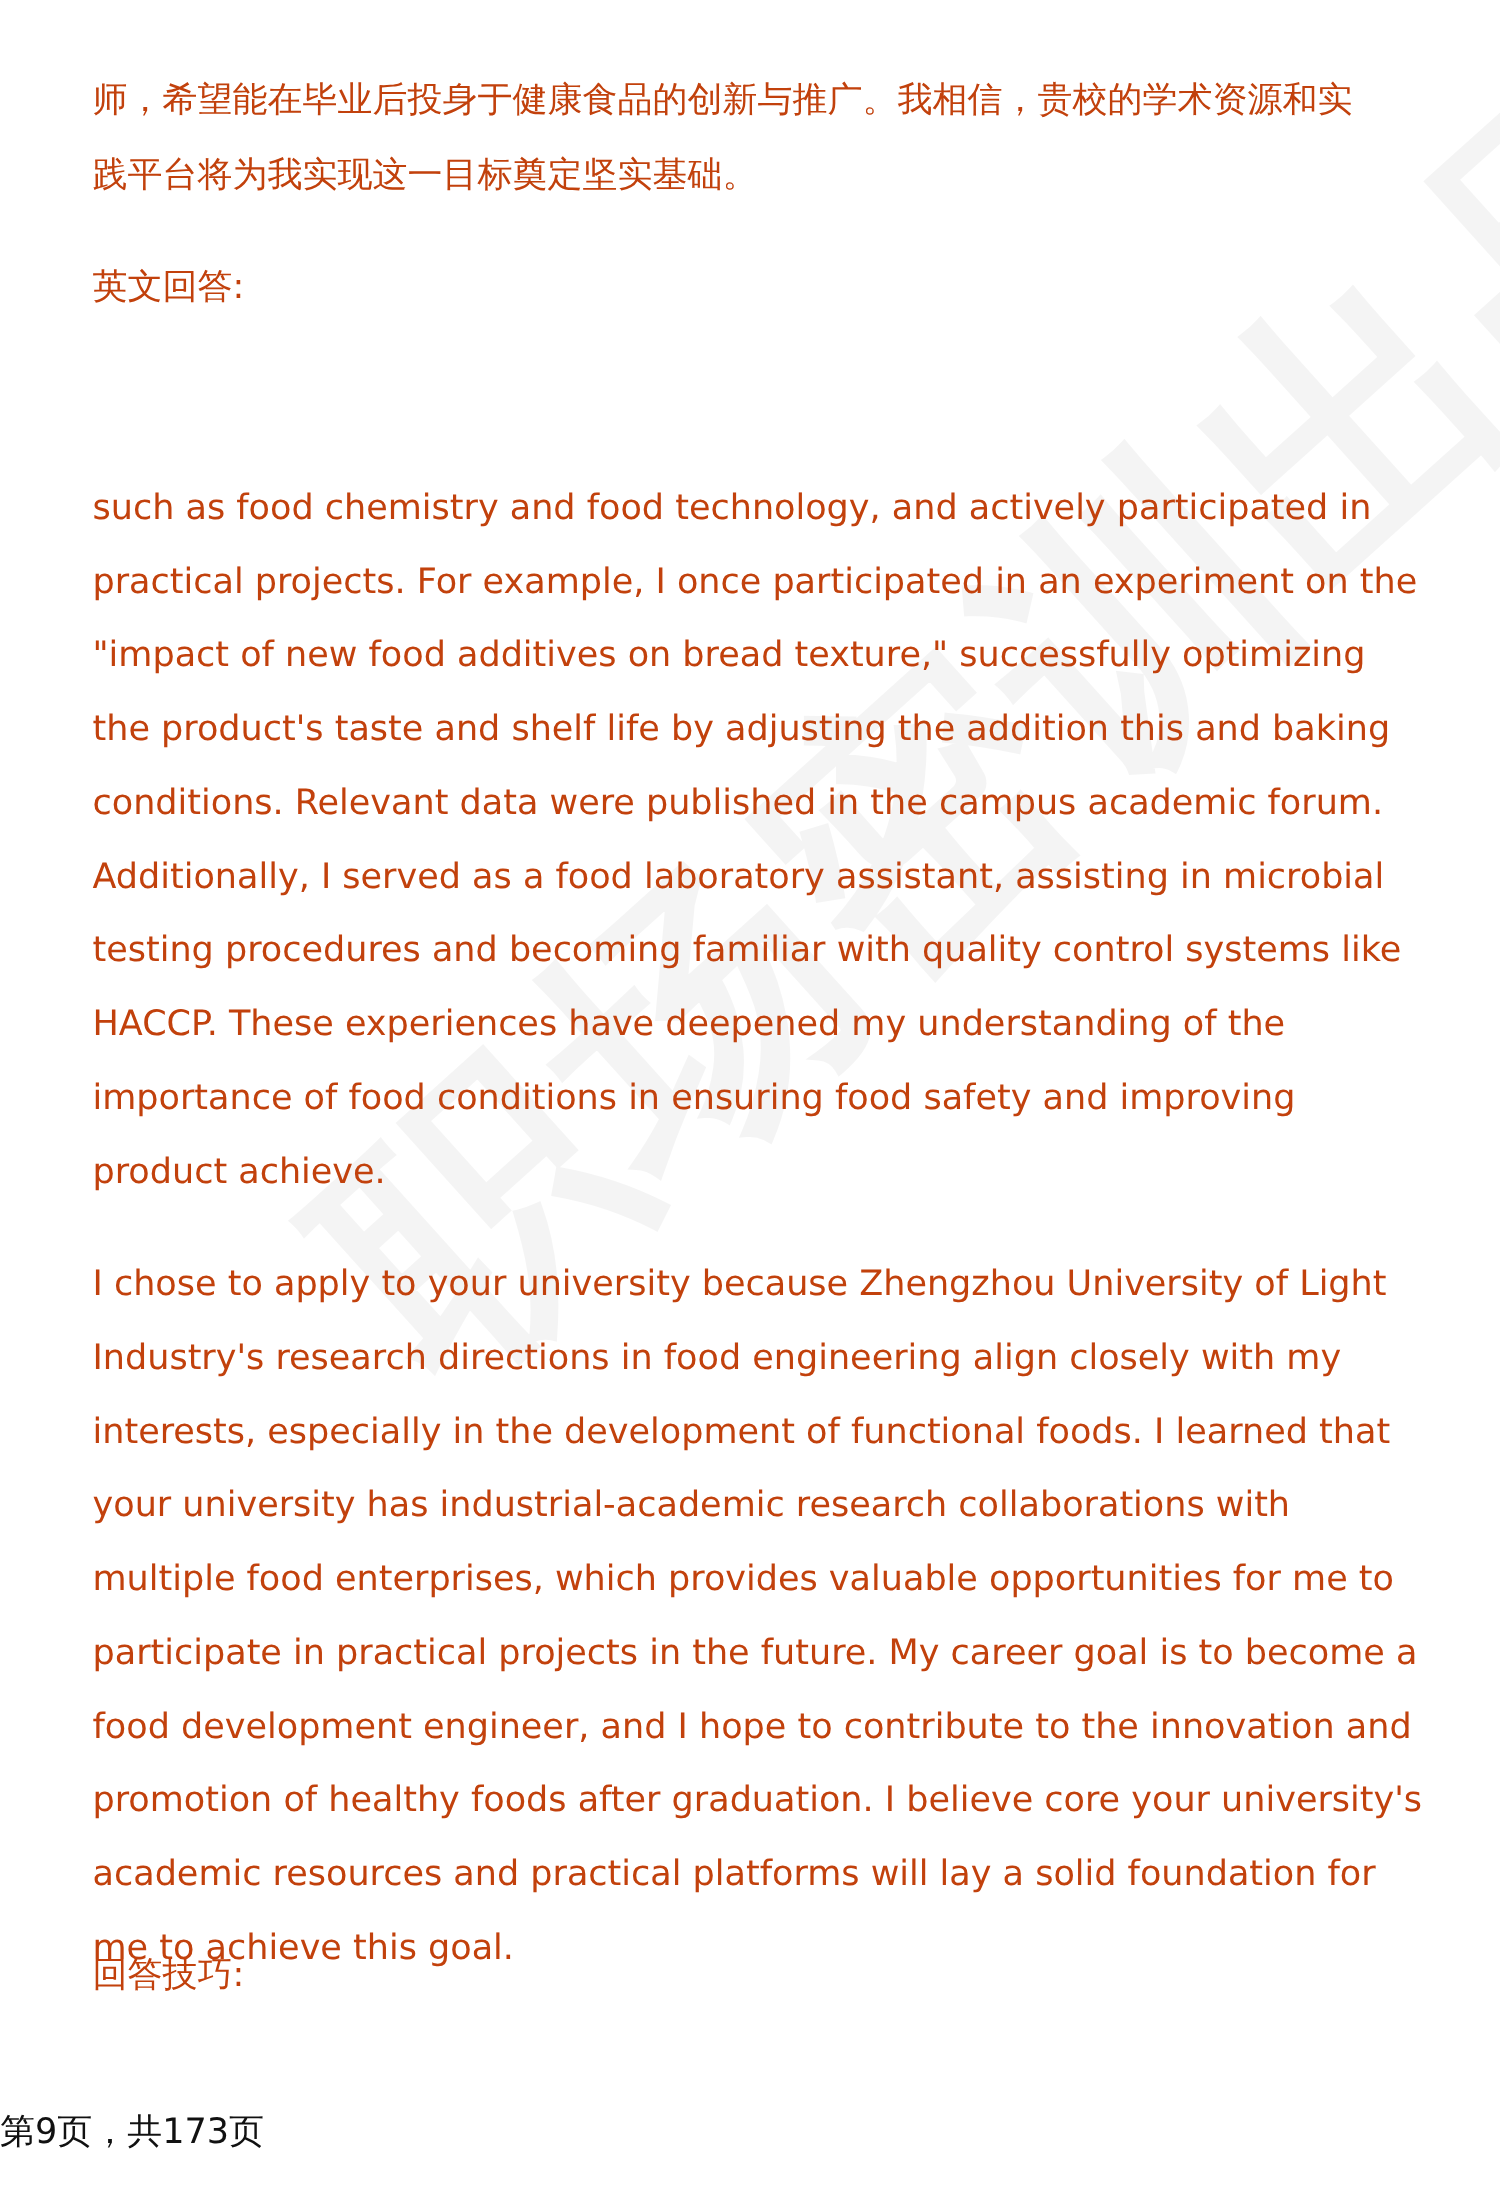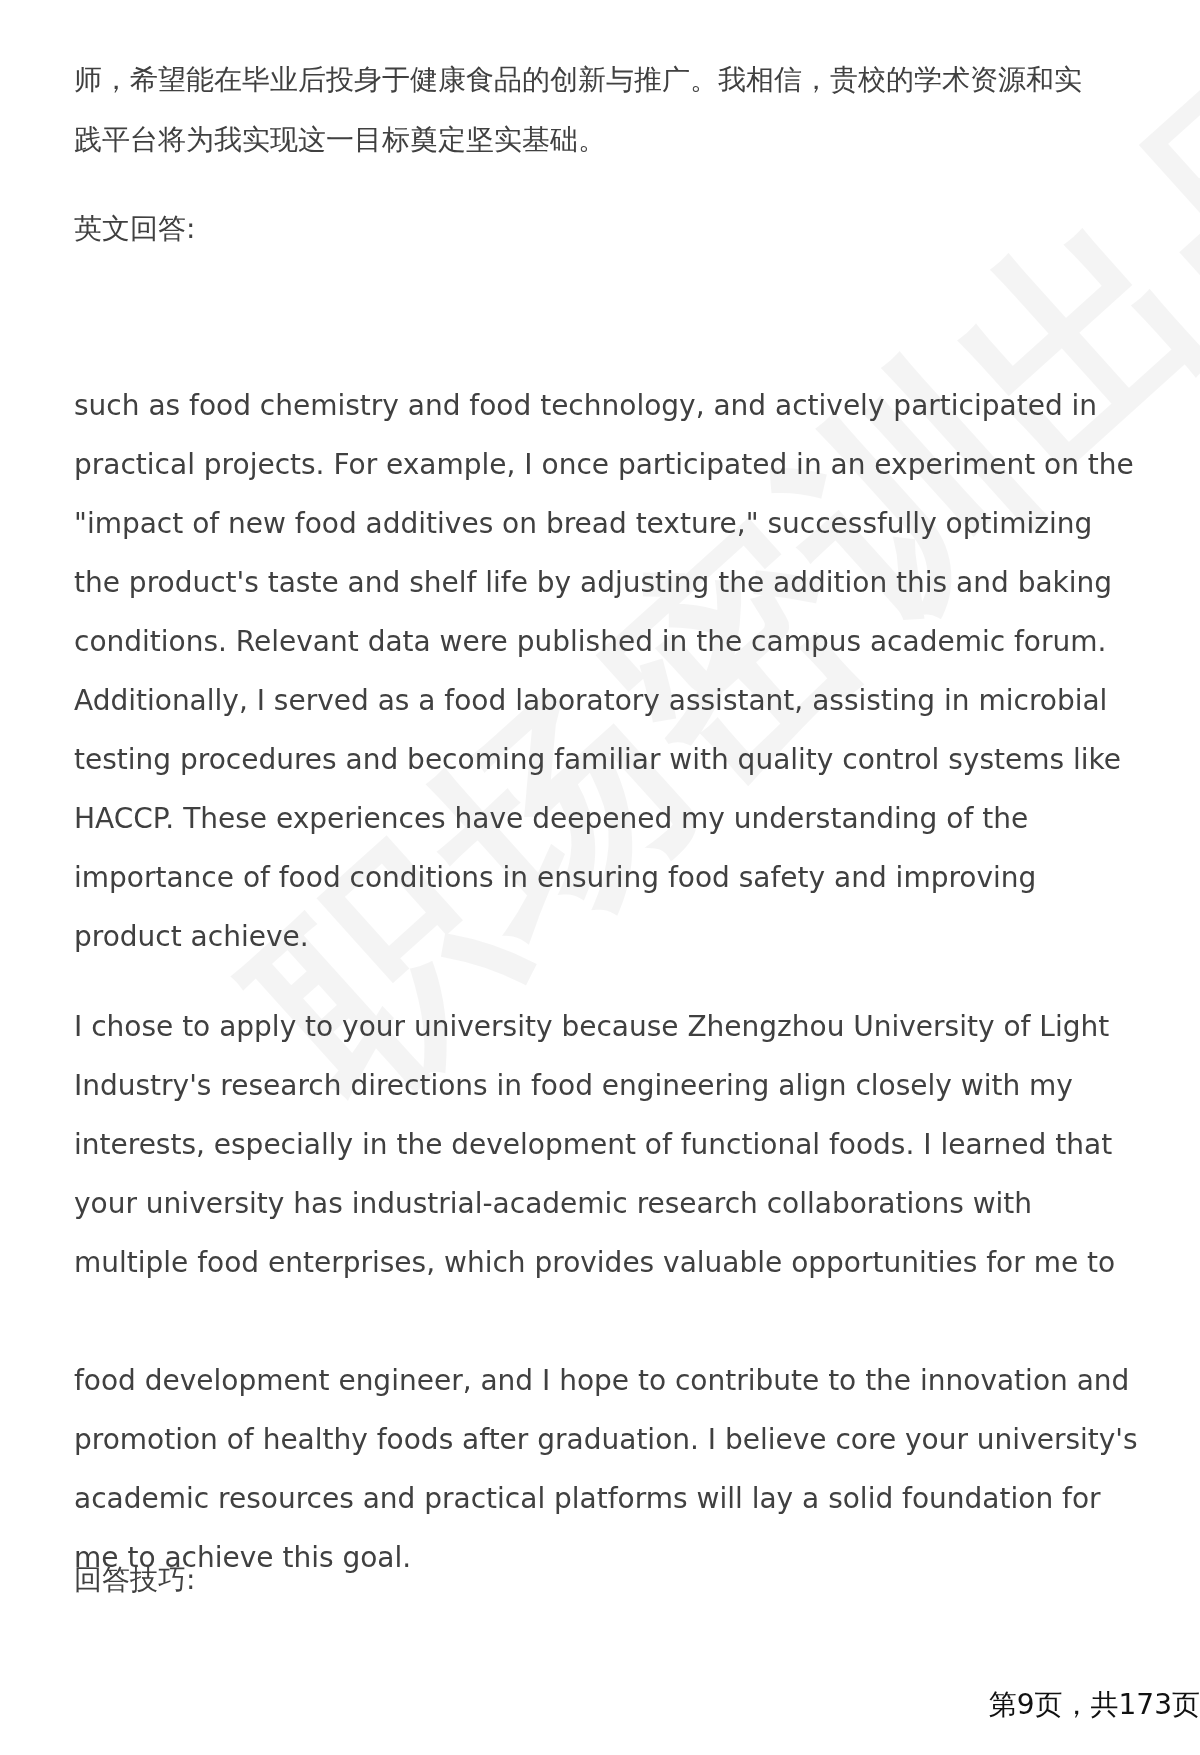--- a/index.html
+++ b/index.html
@@ -1,25 +1,25 @@
 <!DOCTYPE html>
 <html><head>
   <meta charset="utf-8">
   <style>
     html, body { margin: 0; padding: 0; background: #ffffff; }
     body { width: 1200px; height: 1755px; position: relative; overflow: hidden; }
     .page { position: absolute; left: 0; top: 0; width: 1200px; height: 1755px; background: #fff; }
     .line {
       position: absolute; left: 74px;
       font-family: "DejaVu Sans", "Liberation Sans", sans-serif;
-      font-size: 28px; color: #404040; white-space: nowrap;
+      font-size: 28px; color: #c2410c; white-space: nowrap;
       line-height: 40px; height: 40px;
     }
     .footer {
-      position: absolute; left: 0; width: 1200px; text-align: right;
+      position: absolute; left: 0; width: 1200px; text-align: left;
       font-family: "DejaVu Sans", "Liberation Sans", sans-serif;
       font-size: 28px; color: #111; line-height: 40px; top: 1685px;
     }
     .watermark {
       position: absolute; left: 170px; top: 560px; width: 1000px;
       transform: rotate(-42deg); transform-origin: center;
       font-family: "DejaVu Sans", sans-serif; font-size: 230px; font-weight: bold;
       color: rgba(0,0,0,0.045); letter-spacing: 6px; white-space: nowrap;
       pointer-events: none; user-select: none;
     }
@@ -44,20 +44,21 @@
   <div class="line" style="top:799px">HACCP. These experiences have deepened my understanding of the</div>
   <div class="line" style="top:740px">testing procedures and becoming familiar with quality control systems like</div>
   <div class="line" style="top:858px">importance of food conditions in ensuring food safety and improving</div>
   <div class="line" style="top:917px">product achieve.</div>
 
   <div class="line" style="top:1007px">I chose to apply to your university because Zhengzhou University of Light</div>
   <div class="line" style="top:1066px">Industry's research directions in food engineering align closely with my</div>
   <div class="line" style="top:1125px">interests, especially in the development of functional foods. I learned that</div>
   <div class="line" style="top:1184px">your university has industrial-academic research collaborations with</div>
   <div class="line" style="top:1243px">multiple food enterprises, which provides valuable opportunities for me to</div>
+  <div class="line" style="top:1302px">participate in practical projects in the future. My career goal is to become a</div>
   <div class="line" style="top:1361px">food development engineer, and I hope to contribute to the innovation and</div>
   <div class="line" style="top:1420px">promotion of healthy foods after graduation. I believe core your university's</div>
   <div class="line" style="top:1479px">academic resources and practical platforms will lay a solid foundation for</div>
   <div class="line" style="top:1538px">me to achieve this goal.</div>
 
   <div class="line" style="top:1560px">回答技巧:</div>
 
   <div class="footer">第9页，共173页</div>
 </div>
 

